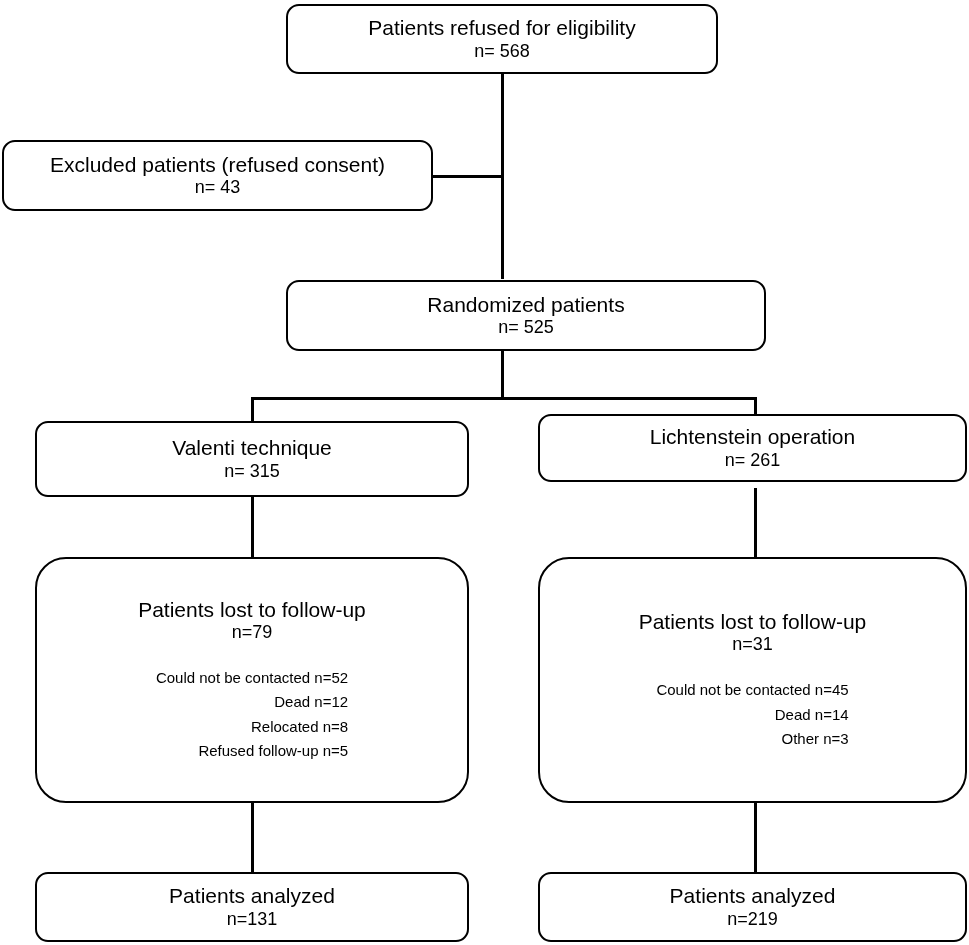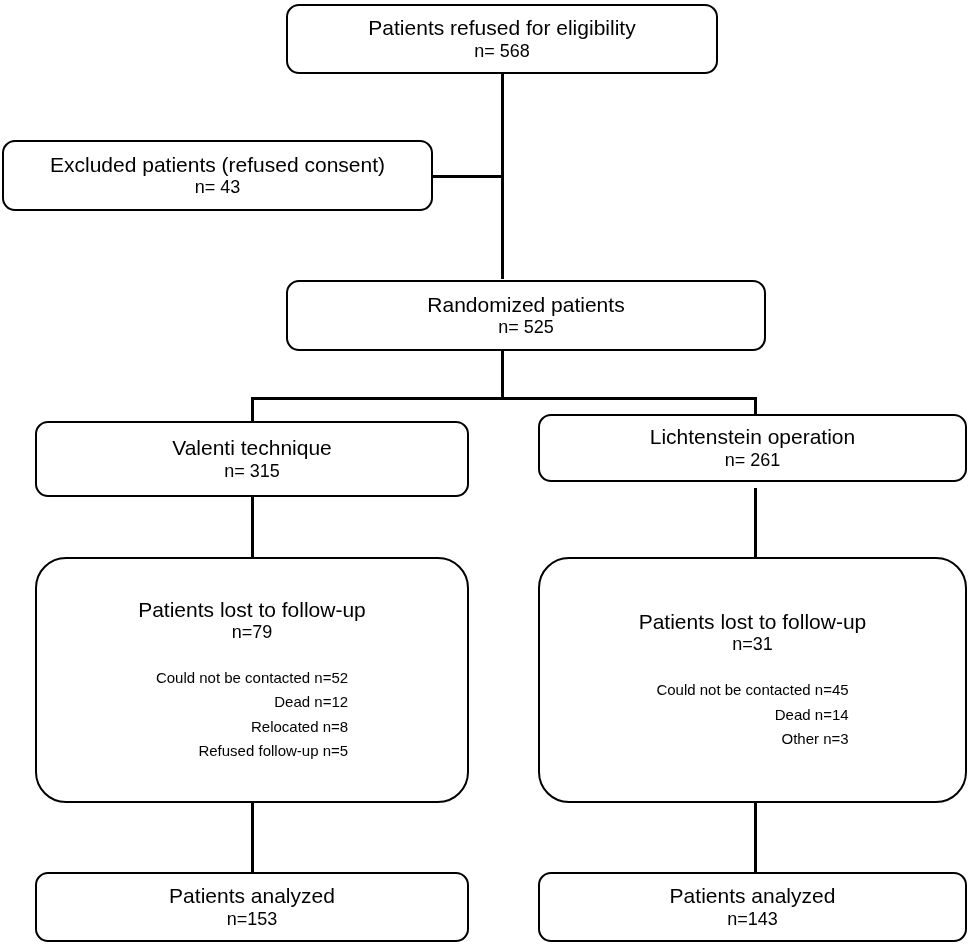--- a/index.html
+++ b/index.html
@@ -118,21 +118,21 @@
     <div class="count">n=31</div>
     <div class="reasons">
       <div>Could not be contacted n=45</div>
       <div>Dead n=14</div>
       <div>Other n=3</div>
     </div>
   </div>
 
   <div class="node small-radius" style="left:35px; top:872px; width:434px; height:70px;">
     <div class="title">Patients analyzed</div>
-    <div class="count">n=153</div>
+    <div class="count">n=131</div>
   </div>
 
   <div class="node small-radius" style="left:538px; top:872px; width:429px; height:70px;">
     <div class="title">Patients analyzed</div>
-    <div class="count">n=143</div>
+    <div class="count">n=219</div>
   </div>
 
 </div>
 
 </body></html>

